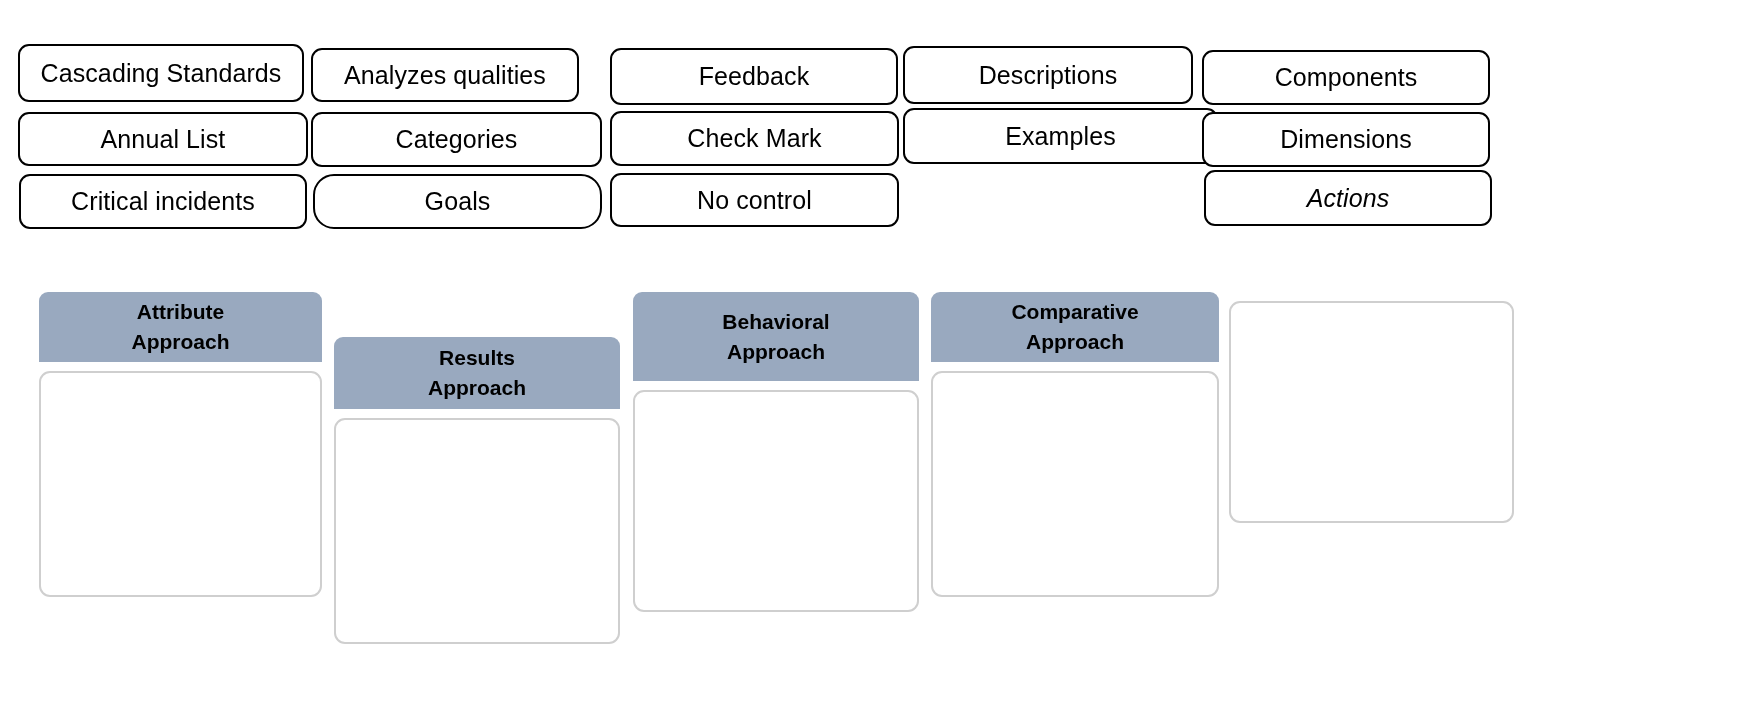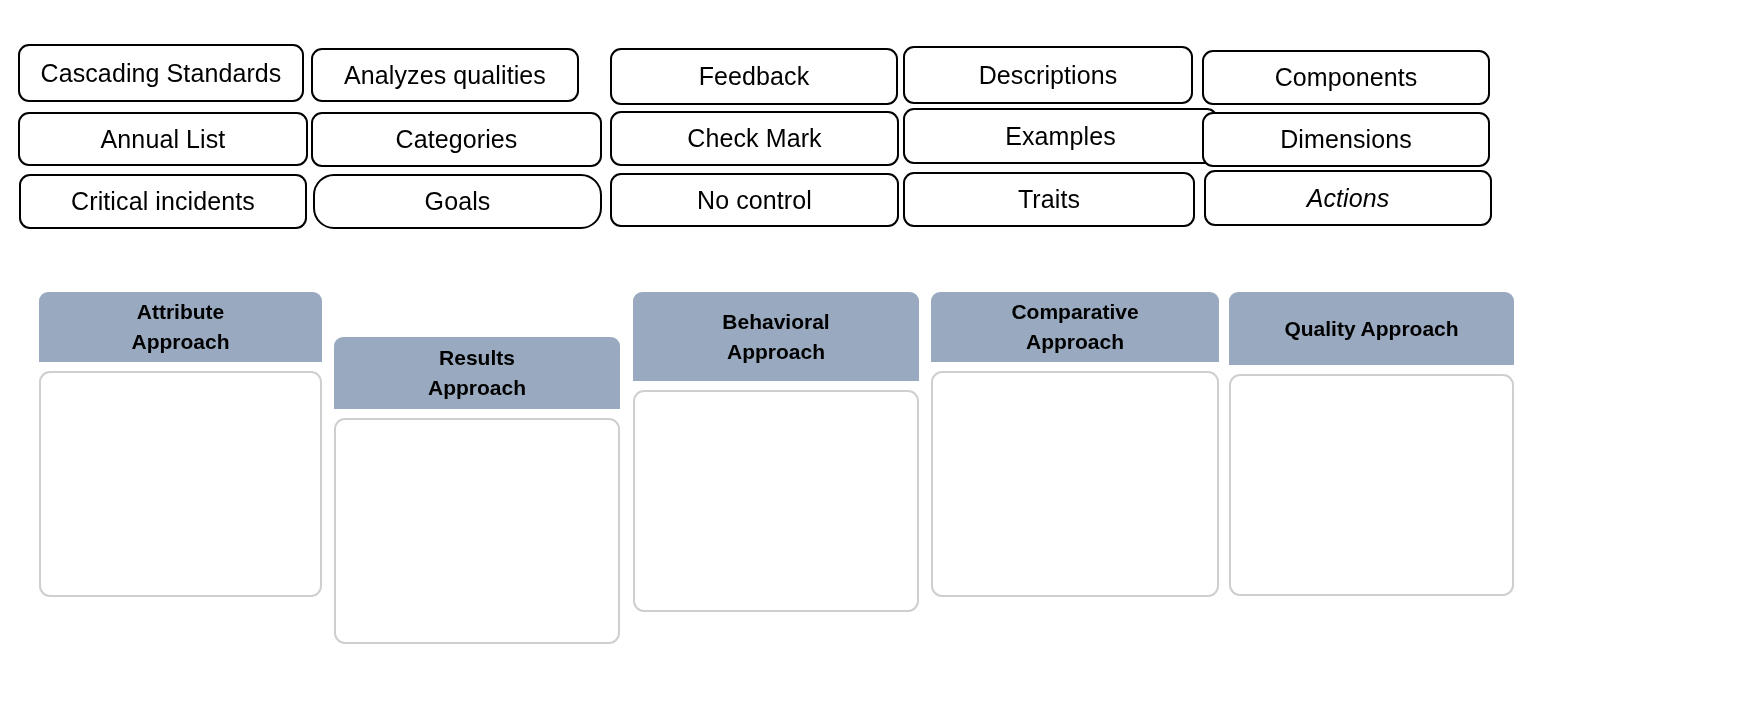--- a/index.html
+++ b/index.html
@@ -82,21 +82,20 @@
     <div class="chip" style="left: 903px; top: 46px; width: 290px; height: 58px;">Descriptions</div>
     <div class="chip" style="left: 1202px; top: 50px; width: 288px; height: 55px;">Components</div>
     <div class="chip" style="left: 18px; top: 112px; width: 290px; height: 54px;">Annual List</div>
     <div class="chip" style="left: 311px; top: 112px; width: 291px; height: 55px;">Categories</div>
     <div class="chip" style="left: 610px; top: 111px; width: 289px; height: 55px;">Check Mark</div>
     <div class="chip" style="left: 903px; top: 108px; width: 315px; height: 56px;">Examples</div>
     <div class="chip" style="left: 1202px; top: 112px; width: 288px; height: 55px;">Dimensions</div>
     <div class="chip" style="left: 19px; top: 174px; width: 288px; height: 55px;">Critical incidents</div>
     <div class="chip" style="left: 313px; top: 174px; width: 289px; height: 55px; border-radius: 21px;">Goals</div>
     <div class="chip" style="left: 610px; top: 173px; width: 289px; height: 54px;">No control</div>
-    <div class="chip" style="left: 903px; top: 172px; width: 292px; height: 55px;">Traits</div>
     <div class="chip" style="left: 1204px; top: 170px; width: 288px; height: 56px; font-style: italic;">Actions</div>
   </div>
 
 <div id="dropzone-area">
     <div class="column" style="left: 39px; width: 283px;">
       <div class="col-header" style="height: 70px;">
         <span class="hl">Attribute</span>
         <span class="hl">Approach</span>
       </div>
       <div class="dropbox" style="height: 226px;"></div>
@@ -116,18 +115,15 @@
       <div class="dropbox" style="height: 222px;"></div>
     </div>
     <div class="column" style="left: 931px; width: 288px;">
       <div class="col-header" style="height: 70px;">
         <span class="hl">Comparative</span>
         <span class="hl">Approach</span>
       </div>
       <div class="dropbox" style="height: 226px;"></div>
     </div>
     <div class="column" style="left: 1229px; width: 285px;">
-      <div class="col-header" style="height: 73px;">
-        <span class="hl">Quality Approach</span>
-      </div>
       <div class="dropbox" style="height: 222px;"></div>
     </div>
   </div>
 
 </body></html>

